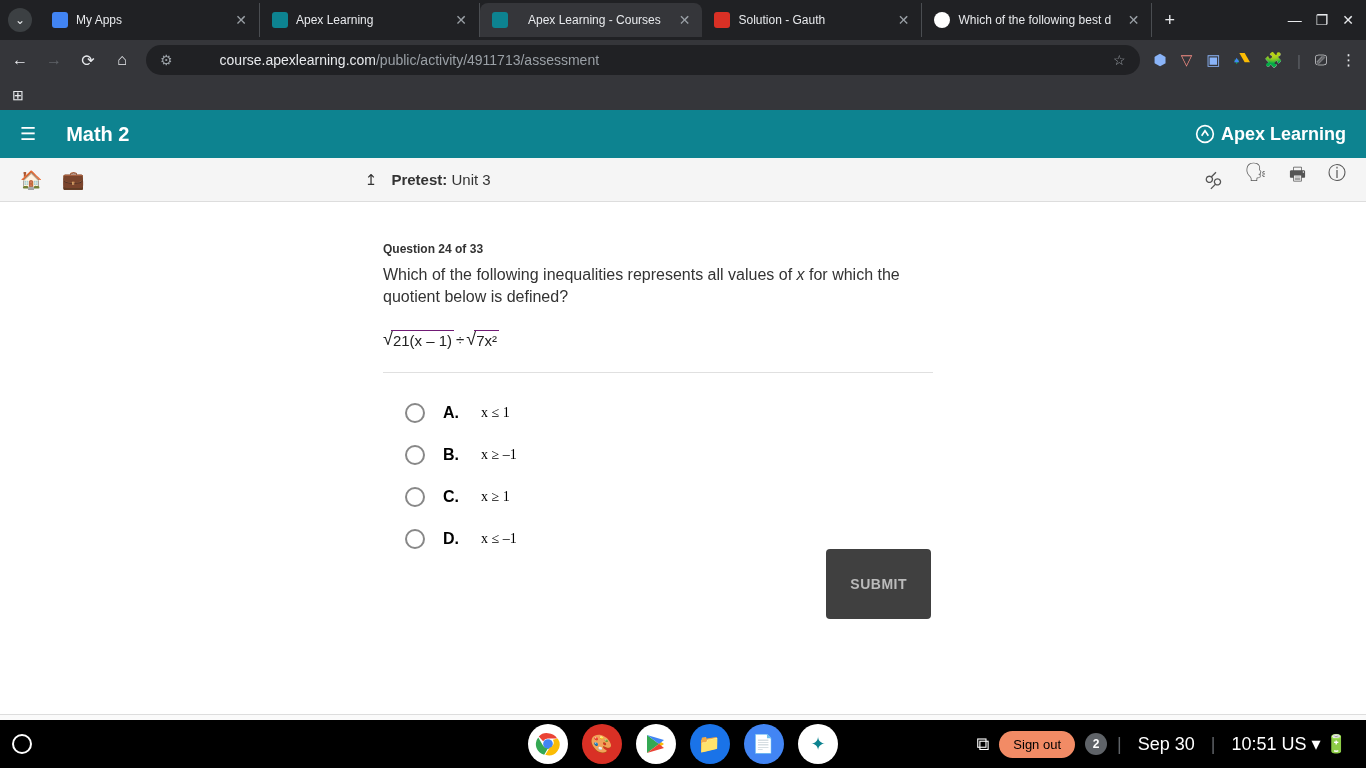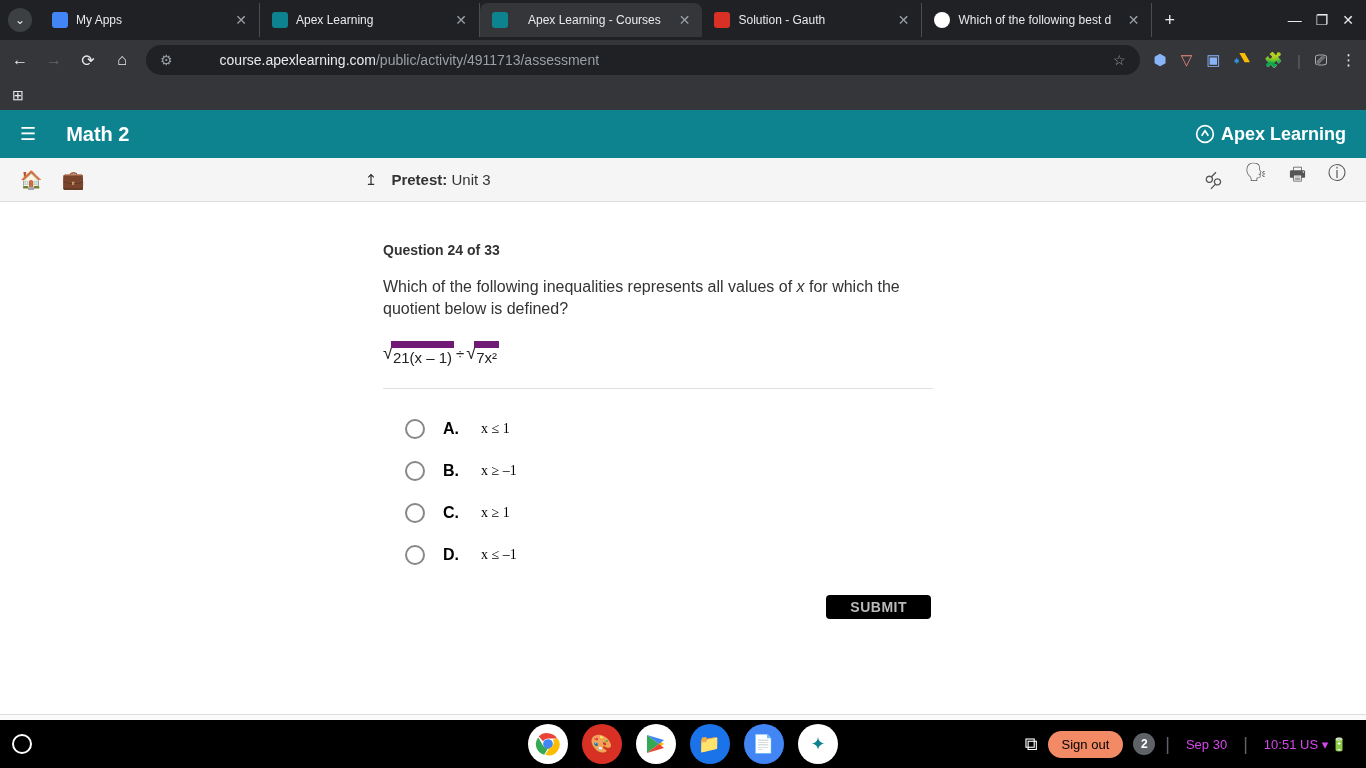--- a/index.html
+++ b/index.html
@@ -199,24 +199,24 @@
   font-size: 18px;
 }
 
 .content {
   background: #fff;
   height: 512px;
   padding: 40px 0 0 383px;
   position: relative;
 }
 .q-header {
-  font-size: 14px;
+  font-size: 12px;
   font-weight: bold;
   color: #333;
-  margin-bottom: 18px;
+  margin-bottom: 8px;
 }
 .q-text {
   font-size: 16px;
   color: #333;
   max-width: 540px;
   line-height: 1.4;
   margin-bottom: 20px;
 }
 .q-text .xvar { font-style: italic; }
 .expression {
@@ -231,21 +231,21 @@
 .sqrt-sym {
   position: relative;
   display:inline-flex;
   align-items:center;
 }
 .sqrt-sym::before {
   content:"√";
   font-size:18px;
 }
 .sqrt-body {
-  border-top:7px solid #701a75;
+  border-top:1px solid #701a75;
   padding:1px 2px 0 2px;
   margin-left:-2px;
 }
 .divider {
   border-top:1px solid #e0e0e0;
   width: 550px;
   margin-bottom:30px;
 }
 .options {
   padding-left: 22px;
@@ -268,23 +268,23 @@
   width: 20px;
 }
 .opt-text {
   font-size: 14px;
   font-family: serif;
 }
 .submit-btn {
   position: absolute;
   right: 435px;
   bottom: 95px;
-  background: #000000;
+  background: #404040;
   color: #bbb;
-  padding: 4px 24px;
+  padding: 27px 24px;
   border-radius: 4px;
   font-weight: bold;
   font-size: 14px;
   letter-spacing: 0.5px;
   margin-left: 32px;
 }
 
 .footer {
   background: #fafafa;
   border-top: 1px solid #ddd;
@@ -355,22 +355,22 @@
 .notif {
   background:#5f6368;
   color:#fff;
   width:22px;height:22px;
   border-radius:50%;
   display:flex;align-items:center;justify-content:center;
   font-size:12px;
   font-weight:bold;
 }
 .shelf-text {
-  color:#d946ef;
-  font-size:13px;
+  color:#ffffff;
+  font-size:18px;
   padding: 0 6px;
 }
 .shelf-divider {
   color: #5f6368;
   font-size: 18px;
 }
 </style>
 </head>
 <body>
 

